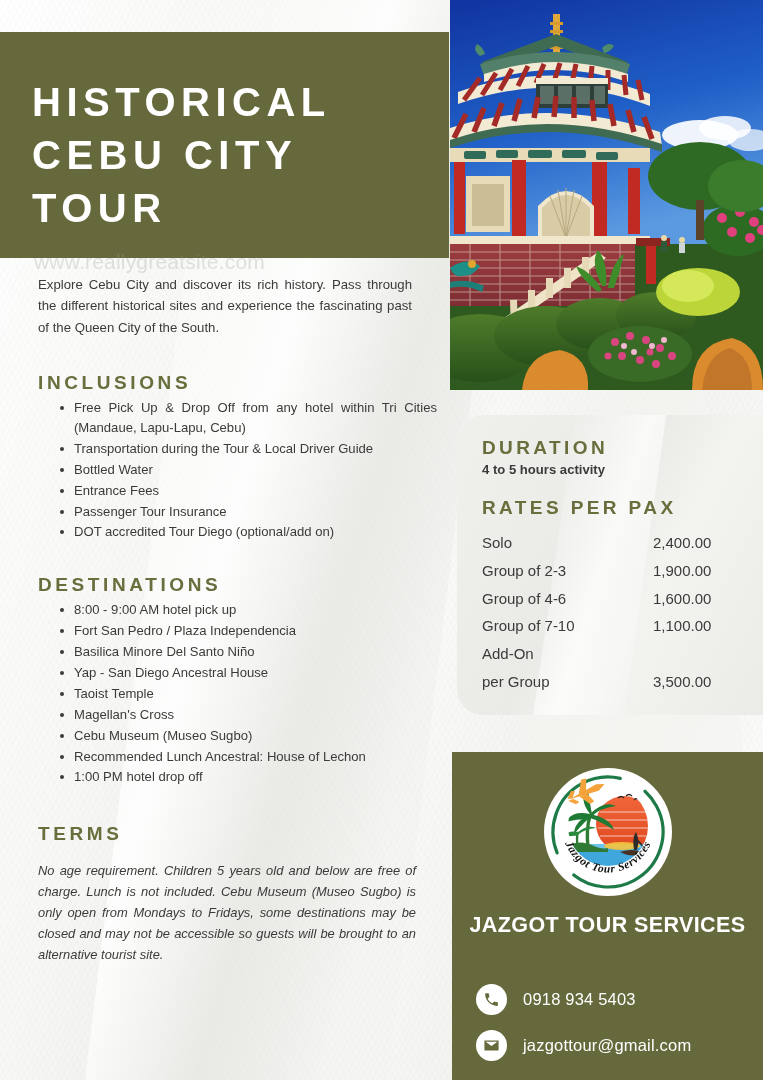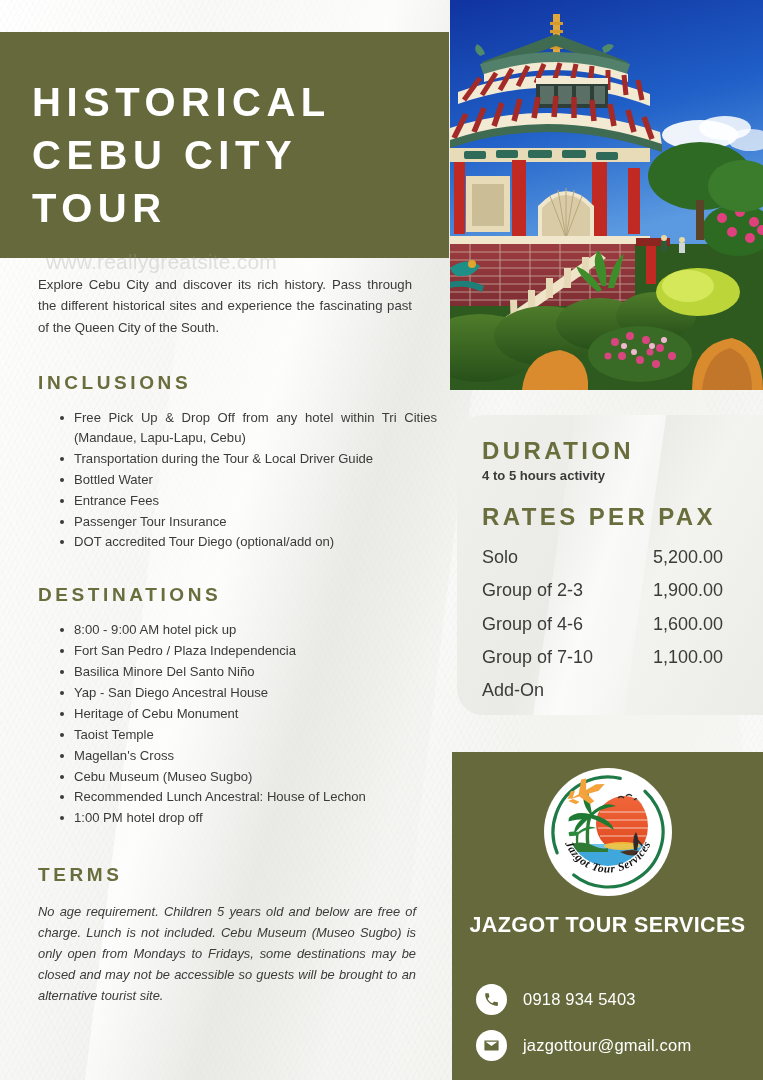--- a/index.html
+++ b/index.html
@@ -106,21 +106,20 @@
 
   
   .watermark {
     position: absolute;
     left: 34px; top: 250px;
     font-size: 21px;
     letter-spacing: 0.2px;
     color: rgba(160,160,155,0.30);
     z-index: 4;
     white-space: nowrap;
-    margin-left: 12px;
   }
 
   
   .left-col {
     position: absolute;
     left: 0; top: 258px;
     width: 450px;
     z-index: 5;
     padding: 0 38px 0 38px;
   }
@@ -139,21 +138,21 @@
     font-size: 19px;
     font-weight: 700;
     letter-spacing: 3.6px;
     text-transform: uppercase;
   }
   .st-inclusions { margin-top: 34px; }
   .st-destinations { margin-top: 32px; }
   .st-terms { margin-top: 36px; }
 
   ul.bullets {
-    margin-top: 14px;
+    margin-top: 4px;
     padding-left: 22px;
     list-style: none;
   }
   ul.bullets li {
     position: relative;
     font-size: 13.1px;
     line-height: 1.52;
     color: #3b3b39;
     margin-bottom: 1px;
     padding-left: 14px;
@@ -192,34 +191,34 @@
   }
   .rates-card::after {
     content:"";
     position:absolute;
     left: 95px; top: -40px;
     width: 90px; height: 420px;
     background: linear-gradient(100deg, rgba(255,255,255,0) 0%, rgba(255,255,255,0.75) 50%, rgba(255,255,255,0) 100%);
     transform: rotate(8deg);
     pointer-events: none;
   }
-  .rates-card .section-title { font-size: 24px; letter-spacing: 3.4px; position: relative; z-index: 2; }
+  .rates-card .section-title { font-size: 19px; letter-spacing: 3.4px; position: relative; z-index: 2; }
   .duration-value {
     margin-top: 3px;
     font-size: 13.1px;
     color: #3b3b39;
     position: relative; z-index: 2; font-weight: bold;
   }
   .rates-head { margin-top: 20px; }
   .rates-list { margin-top: 10px; position: relative; z-index: 2; }
   .rate-row {
     display: flex;
     justify-content: space-between;
     align-items: flex-start;
-    font-size: 18px;
+    font-size: 15px;
     color: #3b3b39;
     line-height: 1.85;
     padding-right: 14px;
   }
   .rate-row .amt { min-width: 74px; text-align: left; }
 
   
   .footer-block {
     position: absolute;
     left: 452px; top: 752px;
@@ -524,41 +523,40 @@
       <li>Passenger Tour Insurance</li>
       <li>DOT accredited Tour Diego (optional/add on)</li>
     </ul>
 
     <h2 class="section-title st-destinations">DESTINATIONS</h2>
     <ul class="bullets">
       <li>8:00 - 9:00 AM hotel pick up</li>
       <li>Fort San Pedro / Plaza Independencia</li>
       <li>Basilica Minore Del Santo Niño</li>
       <li>Yap - San Diego Ancestral House</li>
-      <li>Heritage of Cebu Monument</li>
       <li>Taoist Temple</li>
       <li>Magellan's Cross</li>
       <li>Cebu Museum (Museo Sugbo)</li>
       <li>Recommended Lunch Ancestral: House of Lechon</li>
       <li>1:00 PM hotel drop off</li>
     </ul>
 
     <h2 class="section-title st-terms">TERMS</h2>
     <p class="terms-text">No age requirement. Children 5 years old and below are free of charge. Lunch is not included. Cebu Museum (Museo Sugbo) is only open from Mondays to Fridays, some destinations may be closed and may not be accessible so guests will be brought to an alternative tourist site.</p>
   </div>
 
   <div class="rates-card">
     <h2 class="section-title">DURATION</h2>
     <div class="duration-value">4 to 5 hours activity</div>
 
     <h2 class="section-title rates-head">RATES PER PAX</h2>
     <div class="rates-list">
       <div class="rate-row">
         <span class="lbl">Solo</span>
-        <span class="amt">5,200.00</span>
+        <span class="amt">2,400.00</span>
       </div>
       <div class="rate-row">
         <span class="lbl">Group of 2-3</span>
         <span class="amt">1,900.00</span>
       </div>
       <div class="rate-row">
         <span class="lbl">Group of 4-6</span>
         <span class="amt">1,600.00</span>
       </div>
       <div class="rate-row">

